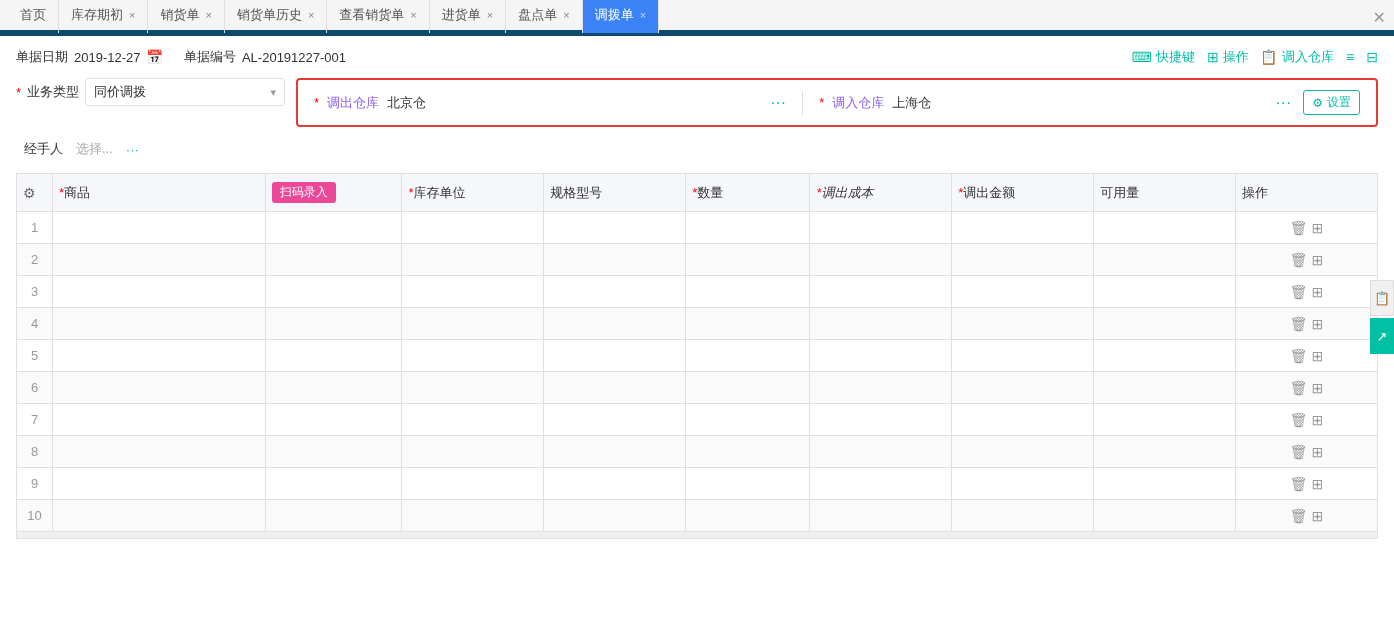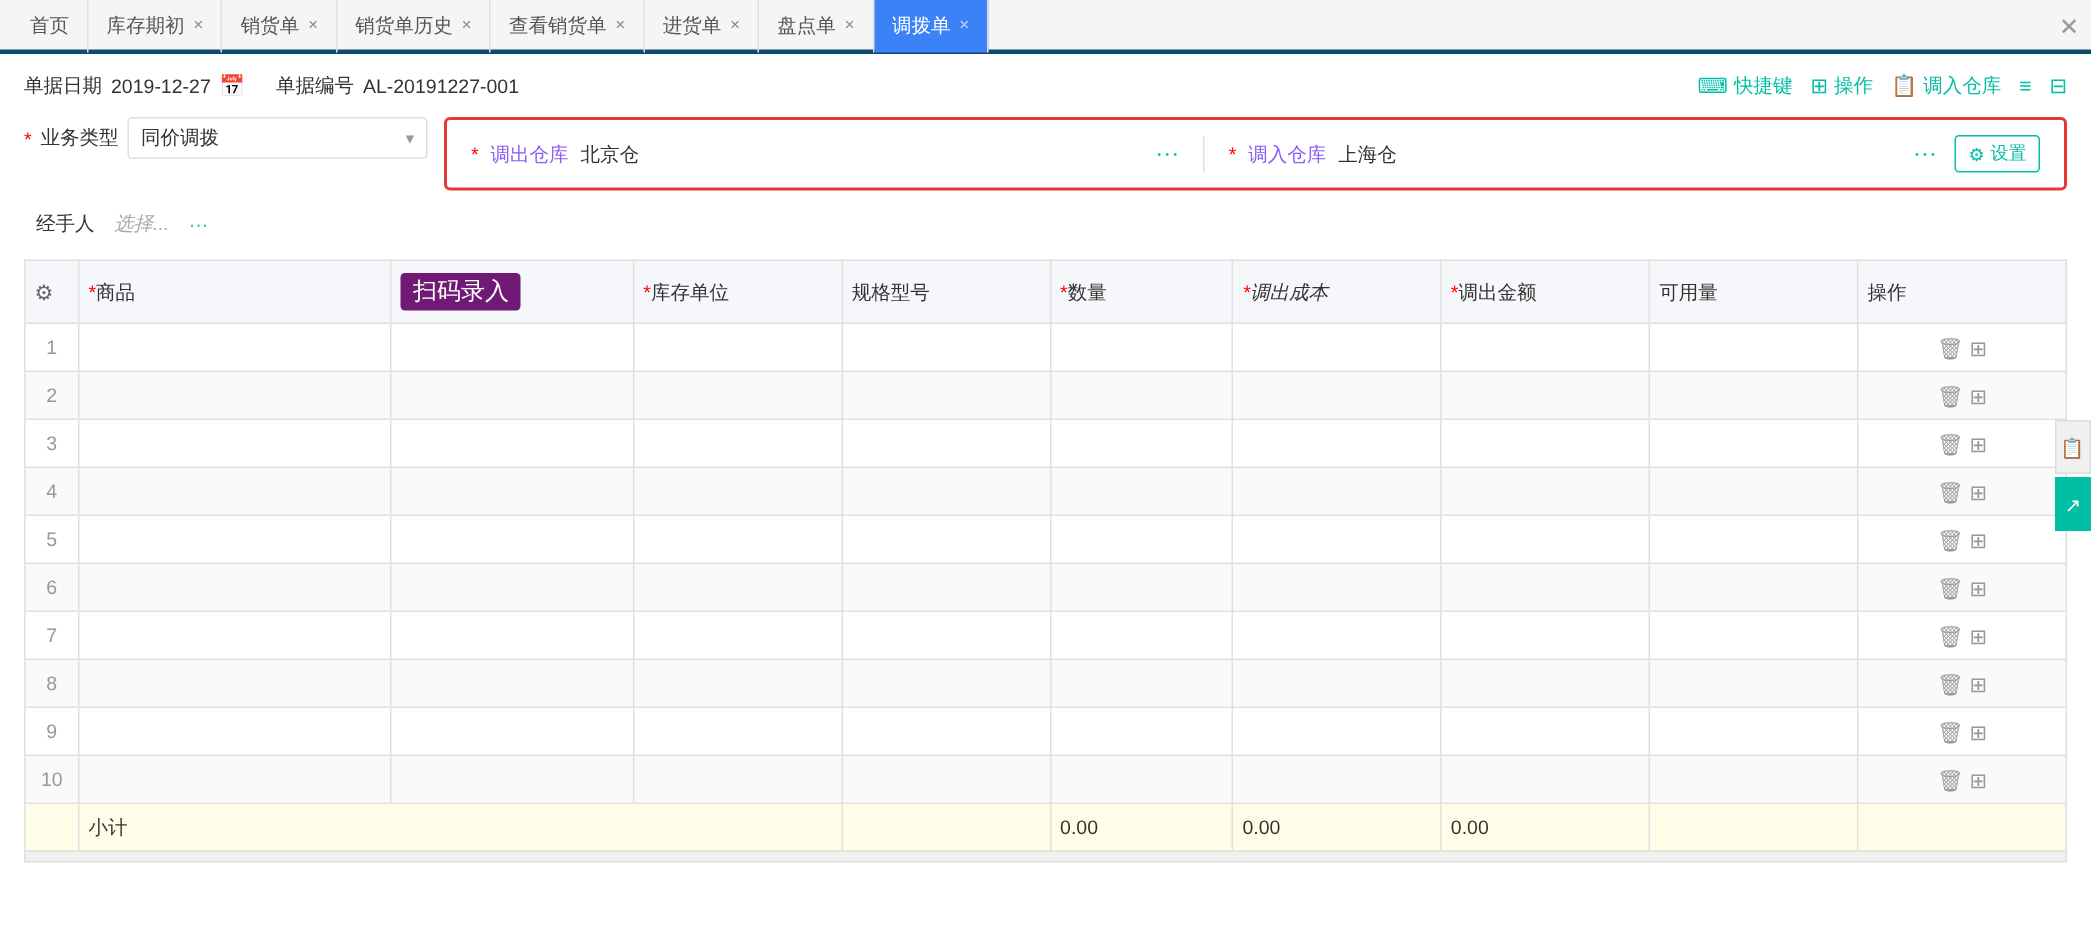--- a/index.html
+++ b/index.html
@@ -3,21 +3,21 @@
   <meta charset="utf-8">
   <style>
     * { box-sizing: border-box; margin: 0; padding: 0; }
     body { font-family: "Microsoft YaHei", "PingFang SC", sans-serif; font-size: 13px; color: #333; background: #fff; overflow: hidden; }
     
     
     .tab-bar {
       display: flex;
       align-items: center;
       background: #f5f5f5;
-      border-bottom: 3px solid #0c4a6e;
+      border-bottom: 6px solid #0c4a6e;
       height: 36px;
       padding: 0 8px;
     }
     .tab-item {
       display: flex;
       align-items: center;
       padding: 0 12px;
       height: 36px;
       cursor: pointer;
       font-size: 13px;
@@ -200,27 +200,27 @@
     .col-scan { }
     .col-unit { min-width: 80px; }
     .col-spec { min-width: 80px; }
     .col-qty { min-width: 70px; }
     .col-cost { min-width: 80px; font-style: italic; }
     .col-amount { min-width: 80px; }
     .col-avail { min-width: 80px; }
     .col-ops { min-width: 80px; text-align: center; }
 
     .scan-btn {
-      background: #701a75;
+      background: #ec4899;
       color: #fff;
       border: none;
       border-radius: 3px;
       padding: 2px 8px;
       cursor: pointer;
-      font-size: 16px;
+      font-size: 12px;
     }
     .settings-gear {
       color: #666;
       cursor: pointer;
       font-size: 14px;
     }
     .th-required { color: red; }
 
     .op-icon {
       cursor: pointer;
@@ -386,21 +386,21 @@
         <div class="settings-btn">
           <span>⚙</span>
           <span>设置</span>
         </div>
       </div>
     </div>
 
     <div class="manager-row">
       <label style="margin-left:4px;">经手人</label>
       <span class="manager-select">
-        <span style="color:#aaa;font-style:italic;">选择...</span>
+        <span style="color:#aaa;">选择...</span>
       </span>
       <span class="manager-more">···</span>
     </div>
 
     <table class="data-table">
       <thead>
         <tr>
           <th class="col-settings">
             <span class="settings-gear">⚙</span>
           </th>
@@ -542,30 +542,20 @@
             <td></td>
             <td></td>
             <td></td>
             <td></td>
             <td></td>
             <td></td>
             <td></td>
             <td></td>
             <td style="text-align: center;"><span class="op-icon">🗑</span><span class="op-icon">⊞</span></td>
           </tr>
-          <tr class="subtotal-row">
-            <td class="row-num"></td>
-            <td colspan="3">小计</td>
-            <td></td>
-            <td>0.00</td>
-            <td>0.00</td>
-            <td>0.00</td>
-            <td></td>
-            <td></td>
-          </tr>
         </tbody>
     </table>
 
     <div class="scroll-row"></div>
 
   </div>
 
   <div class="right-float">
     <div class="float-btn">📋</div>
     <div class="float-btn green">↗</div>

